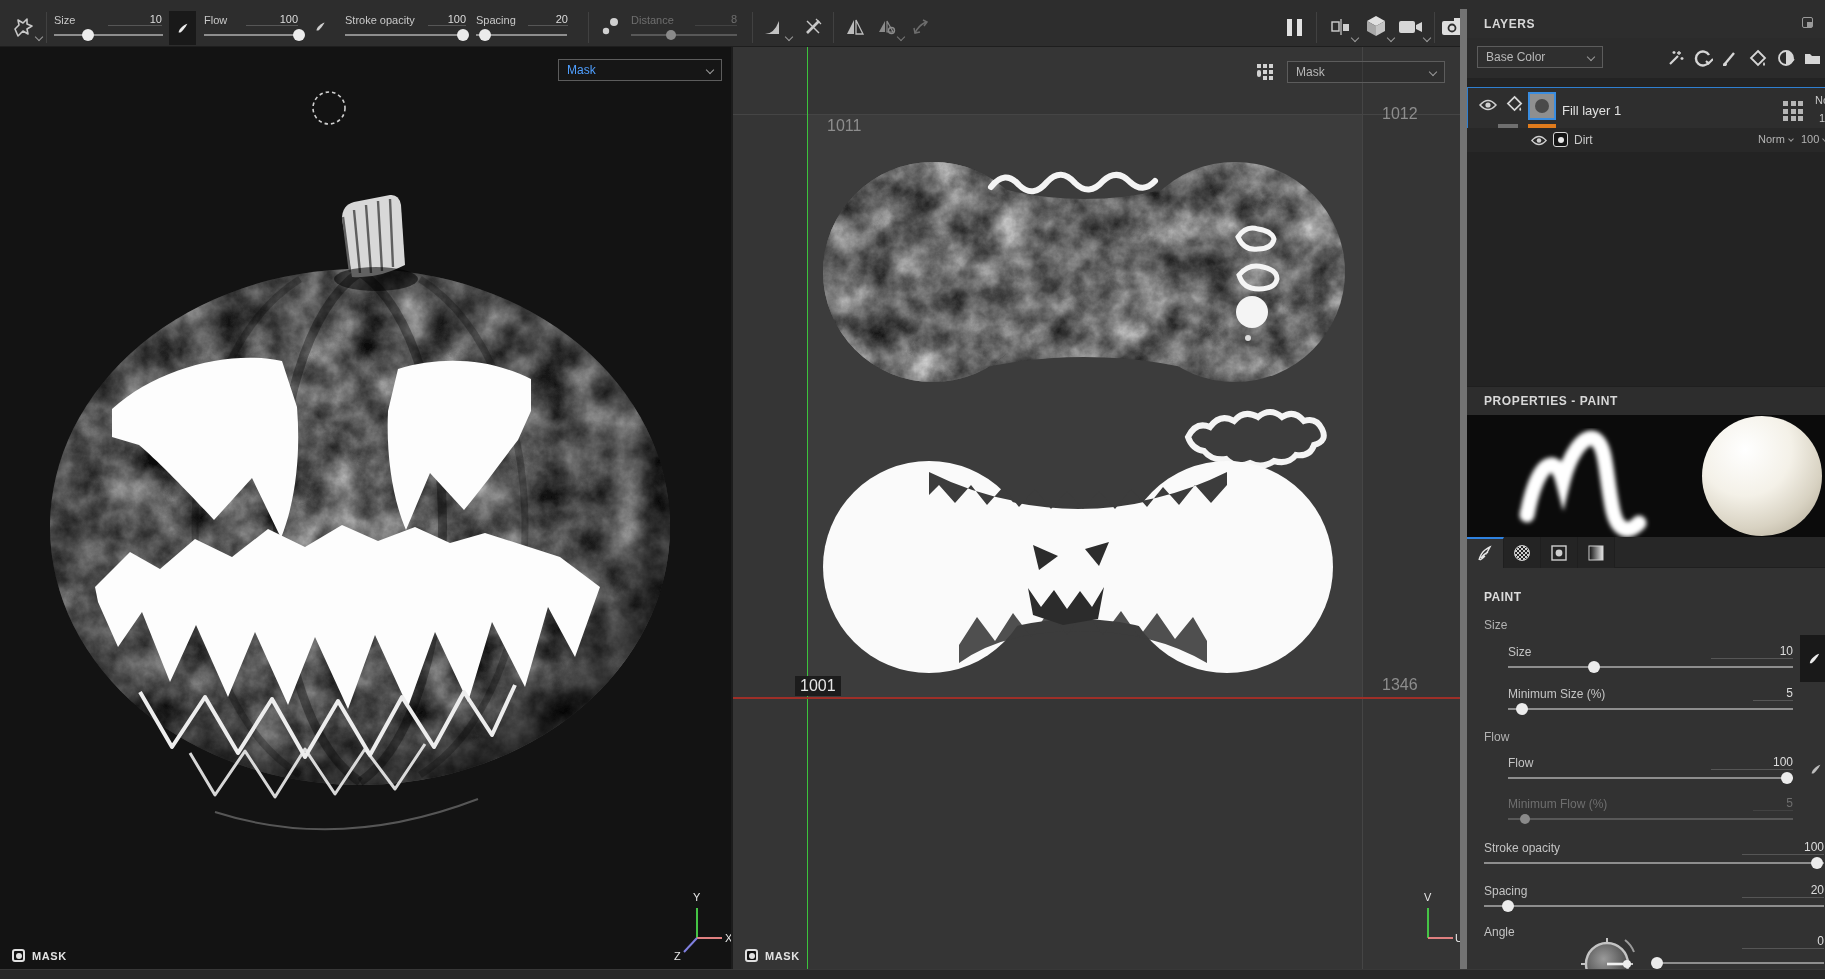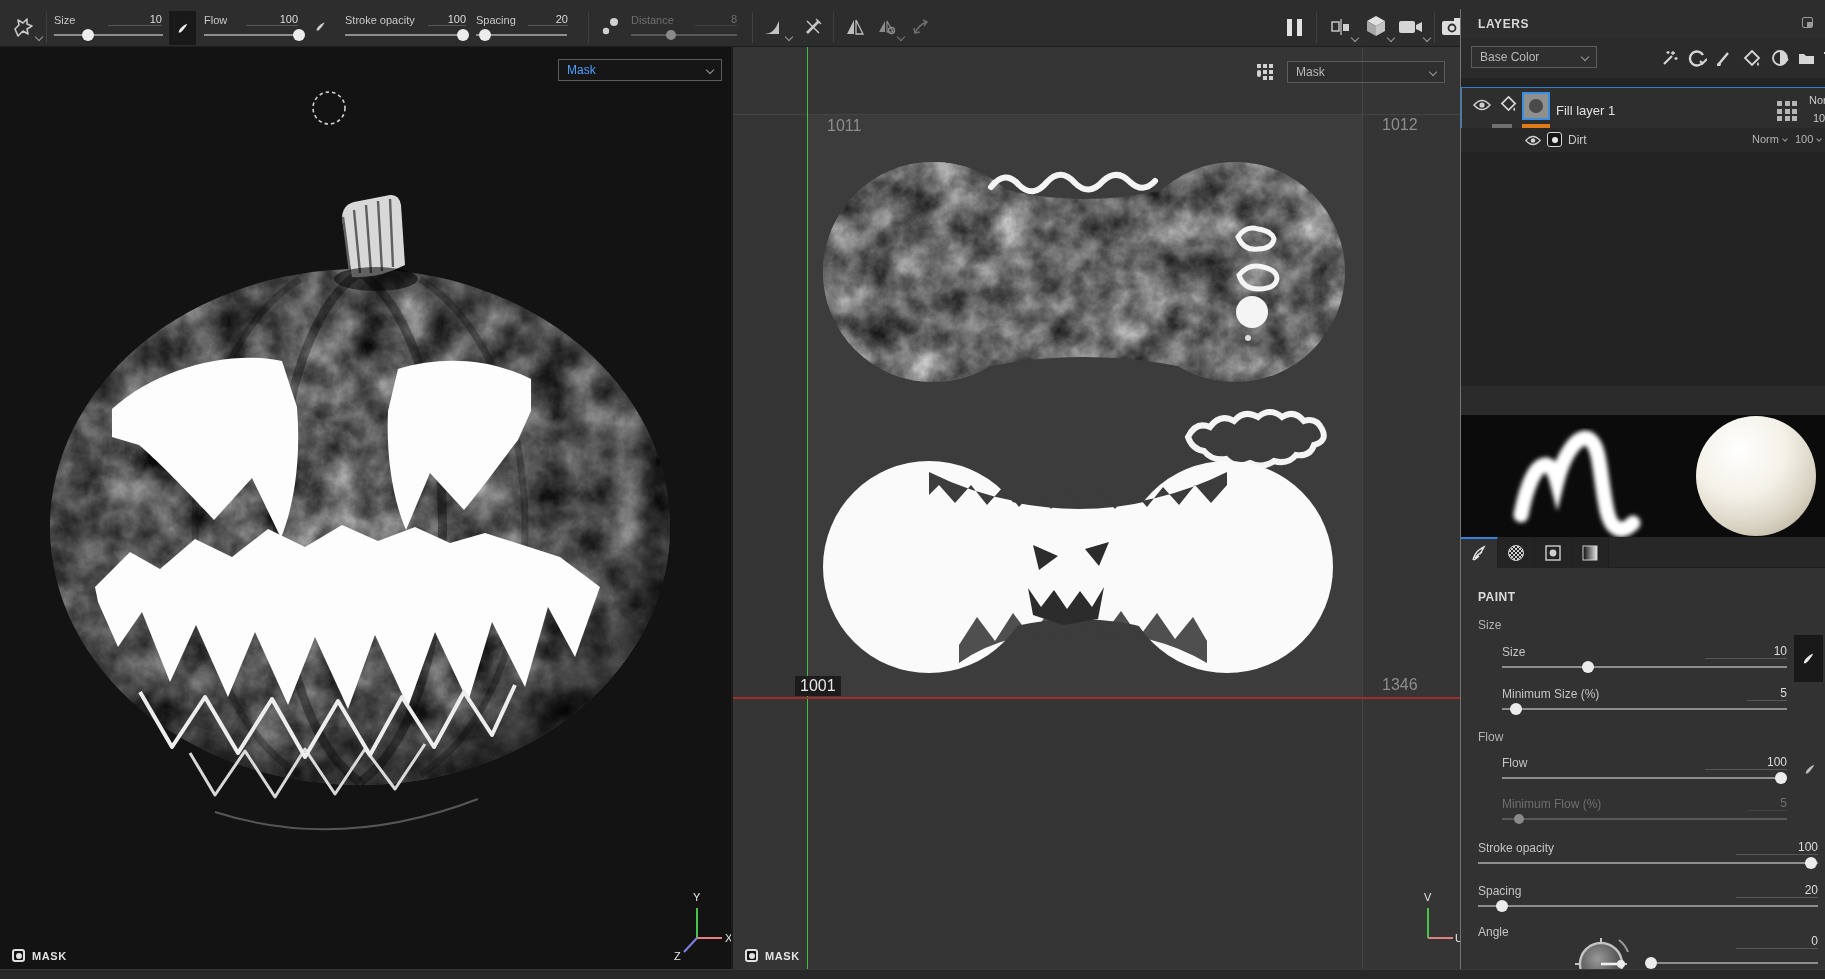--- a/index.html
+++ b/index.html
@@ -25,21 +25,21 @@
   #vp3d{left:0;width:731px;background:#131313;}
   #vpdivider{position:absolute;left:731px;top:47px;width:2px;height:922px;background:#1c1c1c;}
   #vp2d{left:733px;width:727px;background:#353535;}
   .dropdown{position:absolute;height:22px;border:1px solid #5c5c5c;background:rgba(30,30,30,.25);display:flex;align-items:center;padding:0 8px;font-size:12px;color:#b8b8b8;}
   .dropdown .chev{margin-left:auto;}
   .maskbadge{position:absolute;display:flex;align-items:center;gap:7px;}
   .maskbadge .mbicon{width:13px;height:13px;border:2px solid #e0e0e0;border-radius:3px;background:#111;display:flex;align-items:center;justify-content:center;}
   .maskbadge .mbicon i{width:6px;height:6px;border-radius:50%;background:#e0e0e0;}
   .maskbadge span{font-size:11px;font-weight:bold;color:#e2e2e2;letter-spacing:.6px;}
   .tilelabel{position:absolute;font-size:16px;color:#8d8d8d;}
-  .panel{position:absolute;left:1460px;top:9px;width:365px;height:960px;background:#2b2b2b;border-left:1px solid #737373;overflow:hidden;}
+  .panel{position:absolute;left:1460px;top:9px;width:365px;height:960px;background:#2b2b2b;border-left:7px solid #737373;overflow:hidden;}
   .panelheader{position:absolute;left:0;width:100%;height:29px;background:#2d2d2d;display:flex;align-items:center;}
   .panelheader b{font-size:12px;color:#d8d8d8;letter-spacing:.6px;margin-left:17px;}
   .cornericon{position:absolute;right:12px;top:8px;width:11px;height:11px;border:1.4px solid #9a9a9a;border-radius:2px;}
   .cornericon i{position:absolute;right:0;bottom:0;width:5px;height:5px;background:#9a9a9a;display:block;}
   .licon{position:absolute;top:0;display:flex;align-items:center;justify-content:center;width:24px;height:24px;}
   .dotgrid{display:grid;grid-template-columns:repeat(3,5px);grid-gap:2.5px;}
   .dotgrid i{width:5px;height:5px;background:#b5b5b5;display:block;}
   .tabs{position:absolute;left:0;top:528px;width:100%;height:31px;background:#272727;display:flex;border-bottom:1px solid #1f1f1f;}
   .tab{width:37px;height:31px;display:flex;align-items:center;justify-content:center;border-right:1px solid #1f1f1f;background:#242424;}
   .tab.sel{background:#323232;border-top:2px solid #2f82e0;}
@@ -345,21 +345,21 @@
 
         <g fill="#2c2c2c">
           <path d="M300 498 L325 509 L306 523 Z"></path>
           <path d="M376 495 L352 502 L366 519 Z"></path>
           <path d="M295 541 L308 560 L321 543 L334 562 L347 544 L359 560 L371 540 L365 572 L330 578 L300 568 Z"></path>
         </g>
       </g>
     </svg>
 
     <div class="tilelabel" style="left:94px;top:70px">1011</div>
-    <div class="tilelabel" style="left:649px;top:69px">1012</div>
+    <div class="tilelabel" style="left:649px;top:58px">1012</div>
     <div class="tilelabel" style="left:62px;top:629px;background:#1c1c1c;color:#e6e6e6;padding:1px 5px">1001</div>
     <div class="tilelabel" style="left:649px;top:629px">1346</div>
 
     <div class="abs" style="left:521px;top:14px;width:22px;height:22px">
       <svg width="22" height="22" viewBox="0 0 22 22">
         <g fill="#d2d2d2">
           <rect x="3" y="3" width="4" height="4"></rect>
             <rect x="9" y="3" width="4" height="4"></rect>
             <rect x="15" y="3" width="4" height="4"></rect>
           <rect x="3" y="9" width="4" height="7" rx="2"></rect>
@@ -495,20 +495,26 @@
           <i style="width:6px;height:6px;border-radius:50%;background:#e6e6e6;display:block"></i>
         </div>
         <div class="abs lbl" style="left:107px;top:5px;font-size:12px">Dirt</div>
         <div class="abs lbl" style="left:291px;top:5px;font-size:11px;color:#b4b4b4"><span>Norm</span></div>
         <span class="chev abs" style="left:322px;top:9px;width:4px;height:4px"></span>
         <div class="abs lbl" style="left:334px;top:5px;font-size:11px;color:#b4b4b4"><span>100</span></div>
         <span class="chev abs" style="left:356px;top:9px;width:4px;height:4px"></span>
       </div>
     </div>
 
+    <div class="panelheader" style="top:377px;border-top:1px solid #1f1f1f">
+      <b>PROPERTIES - PAINT</b>
+      <div class="cornericon" style="top:385px">
+          <i></i>
+        </div>
+    </div>
 
     <div class="abs" style="left:0;top:406px;width:365px;height:122px;background:#0b0b0b">
       <svg width="230" height="122" viewBox="0 0 230 122">
         <defs>
             <filter id="blurS">
               <feGaussianBlur stdDeviation="2"></feGaussianBlur>
             </filter>
           </defs>
         <path d="M60 100 C 70 48 88 36 96 66 C 102 42 116 18 128 24 C 140 32 138 58 146 96 C 150 114 160 120 172 108" fill="none" stroke="#ffffff" stroke-width="15" stroke-linecap="round" filter="url(#blurS)"></path>
       </svg>

